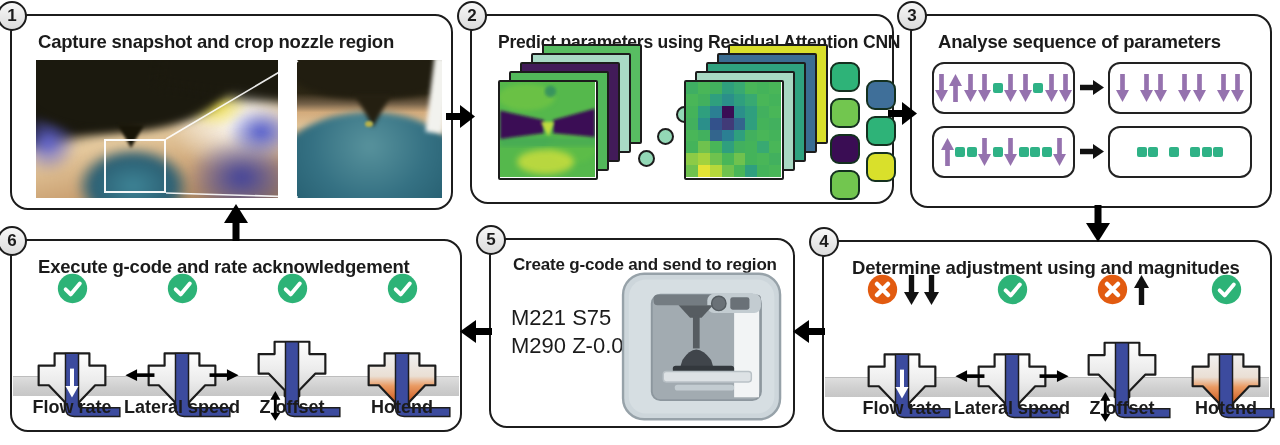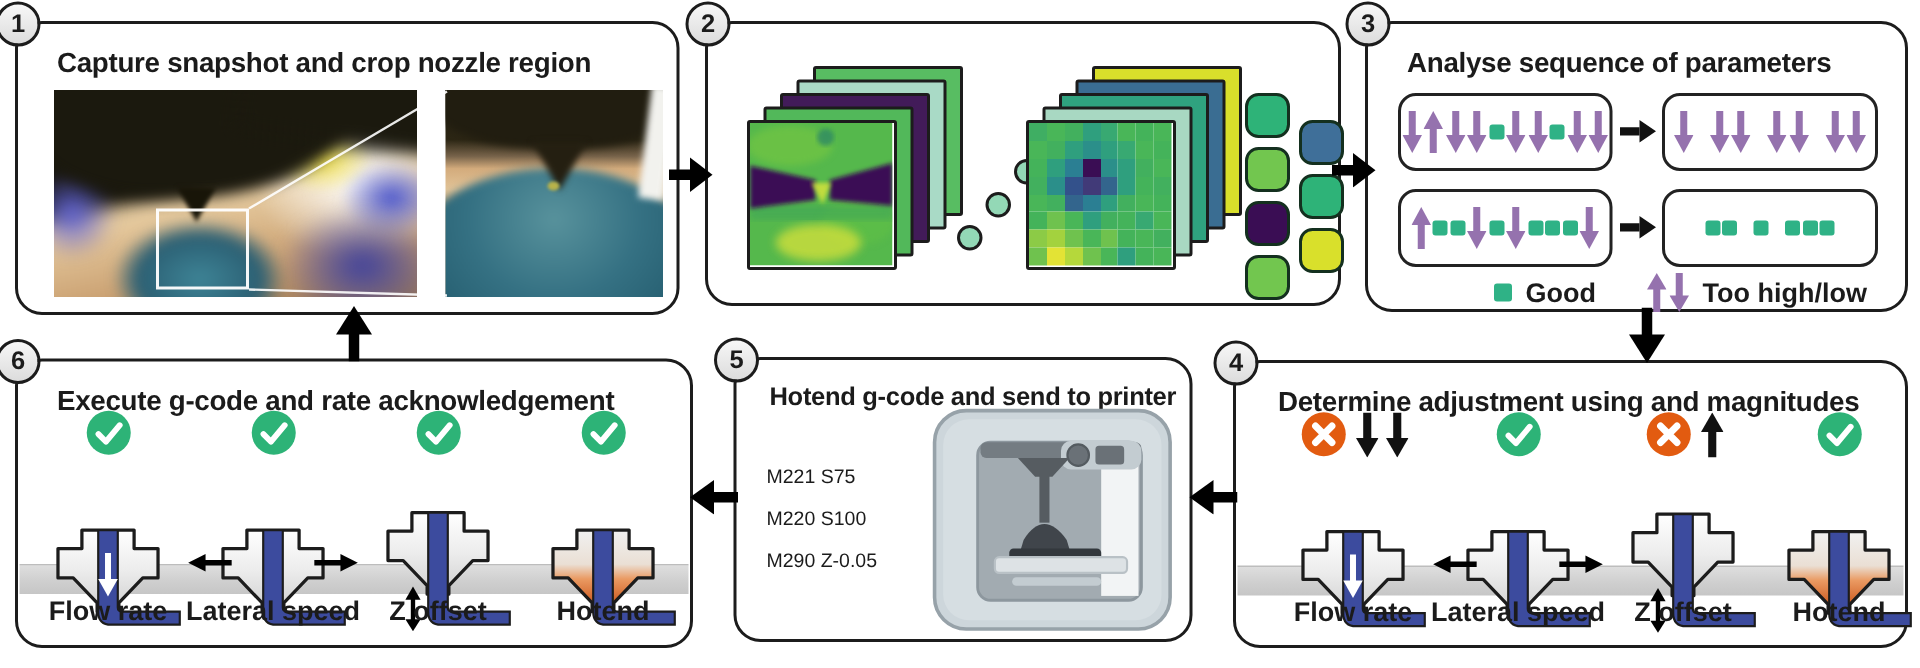--- a/index.html
+++ b/index.html
@@ -58,21 +58,21 @@
   .legend{position:absolute;left:84px;top:166px;display:flex;align-items:center;gap:9px;font-size:18px;font-weight:700;}
   .legend .lsq{width:12px;height:12px;border-radius:2px;}
   .lspace{width:16px;}
   
   .bed{position:absolute;left:1px;right:1px;top:135px;height:19px;z-index:1;
        background:linear-gradient(180deg,#dedede,#cfcfcf 55%,#c6c6c6);border-top:1px solid #bdbdbd;}
   .item{position:absolute;top:30px;width:116px;display:flex;flex-direction:column;align-items:center;z-index:2;height:150px;gap:45px;}
   .statusrow{height:38px;display:flex;align-items:center;justify-content:center;gap:5px;}
   .nzlabel{position:absolute;top:126px;left:-8px;right:-8px;text-align:center;font-size:18px;font-weight:700;white-space:nowrap;}
   
-  #gcode{position:absolute;left:20px;top:64px;font-size:13px;font-weight:500;line-height:28px;letter-spacing:0;}
+  #gcode{position:absolute;left:20px;top:64px;font-size:22px;font-weight:500;line-height:28px;letter-spacing:0;}
   #printer{position:absolute;left:128px;top:28px;}
 </style>
 </head>
 <body>
 
 <svg width="0" height="0" style="position:absolute">
   <defs>
     <linearGradient id="gradMetal" x1="0" y1="0" x2="0" y2="1">
       <stop offset="0" stop-color="#ffffff"></stop>
         <stop offset="0.5" stop-color="#ececec"></stop>
@@ -123,20 +123,21 @@
       <div class="pr-wedge"></div>
     </div>
     <svg id="connector" width="443" height="196">
       <line x1="154" y1="123" x2="286" y2="45" stroke="rgba(255,255,255,.9)" stroke-width="1.6"></line>
       <line x1="154" y1="177" x2="286" y2="181" stroke="rgba(255,255,255,.9)" stroke-width="1.6"></line>
     </svg>
   </div>
 
   <div class="panel" id="p2">
     <div class="badge">2</div>
+    <div class="ptitle">Predict parameters using Residual Attention CNN</div>
     <div class="stack" id="stack1">
       <div class="layer" style="left: 44px; top: 0px; background: rgb(88, 189, 98);"></div>
         <div class="layer" style="left: 33px; top: 9px; background: rgb(169, 218, 198);"></div>
         <div class="layer" style="left: 22px; top: 18px; background: rgb(66, 27, 89);"></div>
         <div class="layer" style="left: 11px; top: 27px; background: rgb(82, 184, 90);"></div>
         <div class="front" id="front1">
         <svg viewBox="0 0 100 100" width="95" height="95">
           <rect width="100" height="100" fill="#55b84c"></rect>
           <ellipse cx="28" cy="16" rx="30" ry="14" fill="#7cc93f" opacity=".55" filter="url(#b3)"></ellipse>
           <ellipse cx="75" cy="70" rx="26" ry="16" fill="#63c145" opacity=".5" filter="url(#b3)"></ellipse>
@@ -346,36 +347,20 @@
     <div class="seqbox" style="left:196px;top:110px;width:144px">
         <div class="sq" style="background: rgb(47, 178, 134);"></div>
         <div class="sq" style="background: rgb(47, 178, 134);"></div>
         <div class="gapsp"></div>
         <div class="sq" style="background: rgb(47, 178, 134);"></div>
         <div class="gapsp"></div>
         <div class="sq" style="background: rgb(47, 178, 134);"></div>
         <div class="sq" style="background: rgb(47, 178, 134);"></div>
         <div class="sq" style="background: rgb(47, 178, 134);"></div>
       </div>
-    <div class="legend">
-      <span class="lsq" id="legendSq" style="background: rgb(47, 178, 134);"></span>
-      <span>Good</span>
-      <span class="lspace"></span>
-      <span id="legendArrows" style="display:flex;gap:2px">
-          <svg width="13" height="26">
-            <path d="M6.5 9 V26" stroke="#9572ae" stroke-width="4.68"></path>
-            <polygon points="0,11 13,11 6.5,0" fill="#9572ae"></polygon>
-          </svg>
-          <svg width="13" height="26">
-            <path d="M6.5 0 V17" stroke="#9572ae" stroke-width="4.68"></path>
-            <polygon points="0,15 13,15 6.5,26" fill="#9572ae"></polygon>
-          </svg>
-        </span>
-      <span>Too high/low</span>
-    </div>
   </div>
 
   <div class="panel" id="p4">
     <div class="badge">4</div>
     <div class="ptitle" style="left:28px">Determine adjustment using and magnitudes</div>
     <div class="bed"></div>
   <div class="item" style="left: 20px;">
         <div class="statusrow">
           <svg width="33" height="33" viewBox="0 0 36 36">
     <circle cx="18" cy="18" r="16" fill="#e25b10"></circle>
@@ -447,24 +432,23 @@
         <svg class="nz" width="116" height="70" viewBox="0 0 160 96" style="overflow:visible">
           <path d="M56 3 H104 V20 H126 V47 H112 L90 70 V78 H70 V70 L48 47 H34 V20 H56 Z" fill="url(#gradHot)" stroke="#1c1c1c" stroke-width="3" stroke-linejoin="round"></path>
       <path d="M71 3 H89 V74 Q89 78 93 78 H146 V90 H83 Q71 90 71 78 Z" fill="#3c4b9e" stroke="#1c1c1c" stroke-width="2"></path>
         </svg>
         <div class="nzlabel">Hotend</div>
       </div>
     </div>
 
   <div class="panel" id="p5">
     <div class="badge">5</div>
-    <div class="ptitle">Hotend g-code and send to printer</div>
+    <div class="ptitle">Create g-code and send to region</div>
     <div id="gcode">
         <div>M221 S75</div>
-        <div>M220 S100</div>
         <div>M290 Z-0.05</div>
       </div>
     <svg id="printer" viewBox="0 0 175 165" width="168" height="158">
       <rect x="4" y="6" width="164" height="152" rx="22" fill="#cdd6db" stroke="#97a2a9" stroke-width="2.5"></rect>
       <rect x="10" y="12" width="152" height="140" rx="18" fill="#d6dee2"></rect>
       <rect x="34" y="28" width="114" height="110" rx="9" fill="#a2abb1" stroke="#8d979e" stroke-width="2"></rect>
       <rect x="120" y="31" width="26" height="104" fill="#f2f4f5"></rect>
       <rect x="36" y="28" width="112" height="11" rx="4" fill="#747c82"></rect>
       <rect x="92" y="27" width="56" height="20" rx="7" fill="#c3ccd1"></rect>
       <circle cx="104" cy="37" r="7.5" fill="#6a7177" stroke="#545b60" stroke-width="1.5"></circle>

